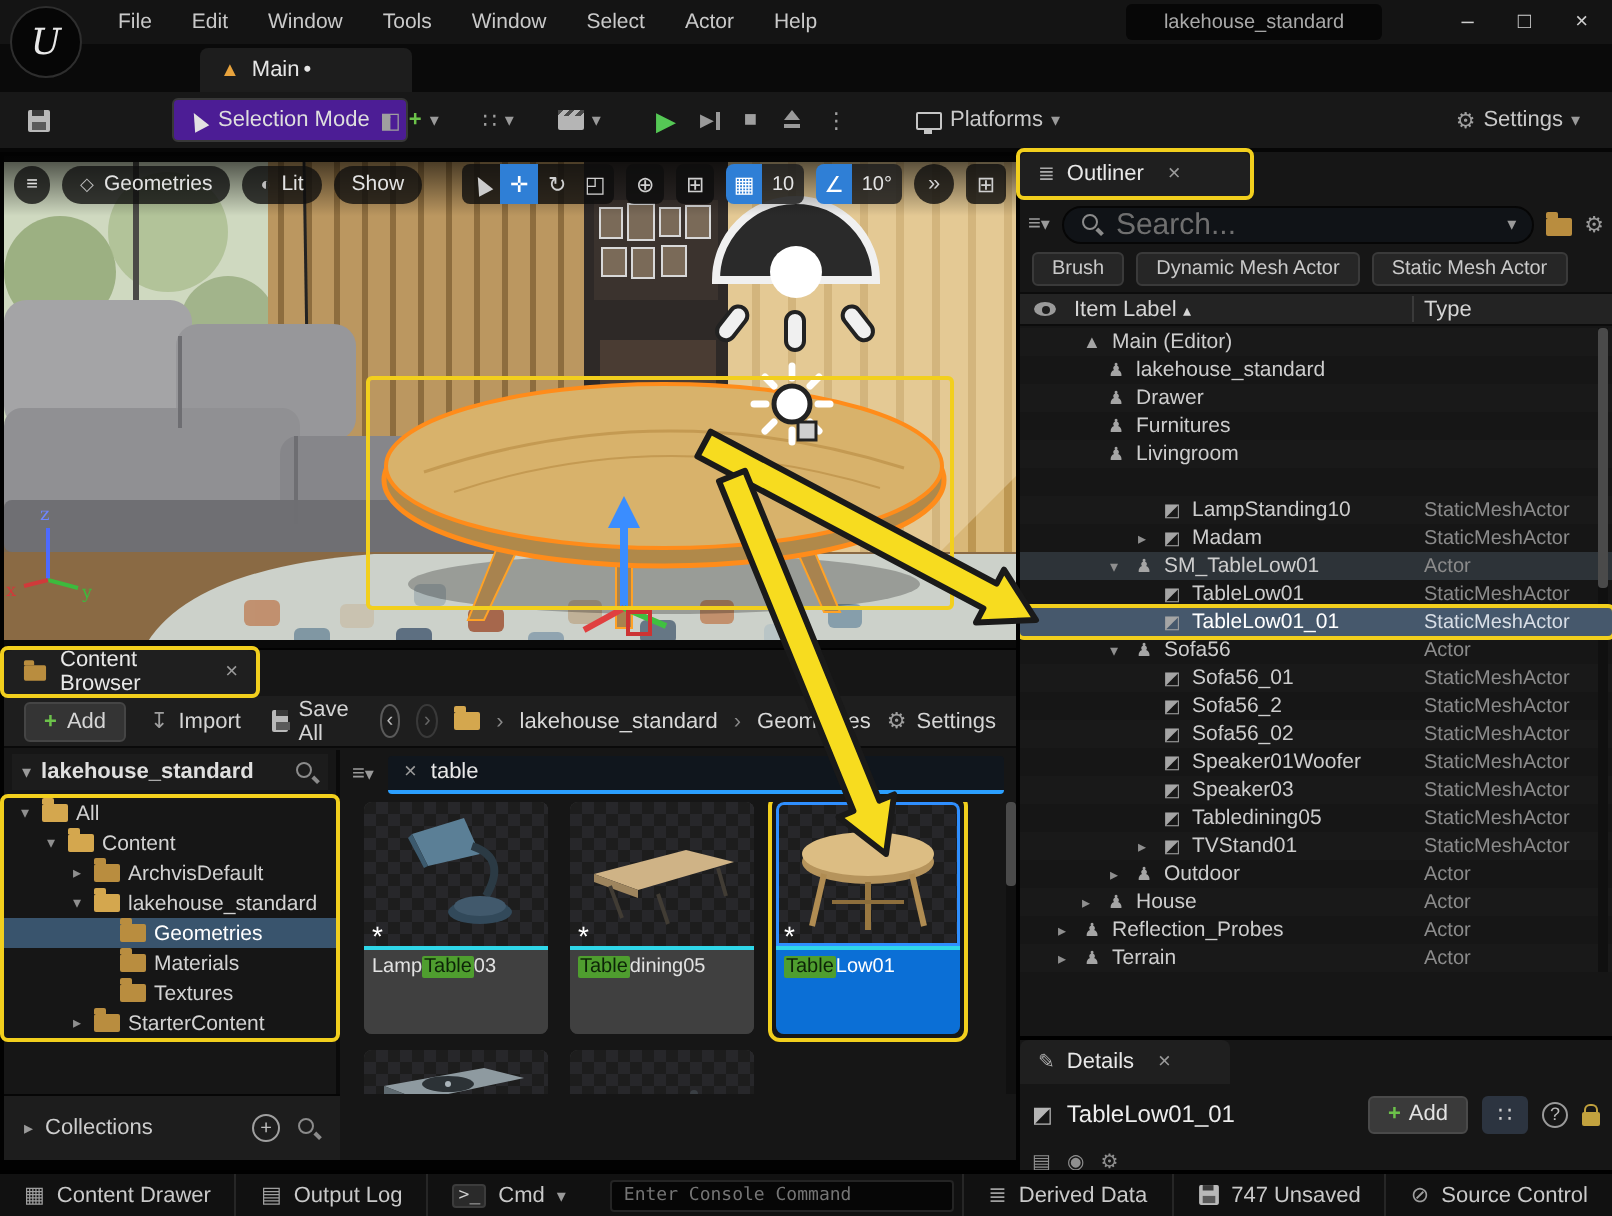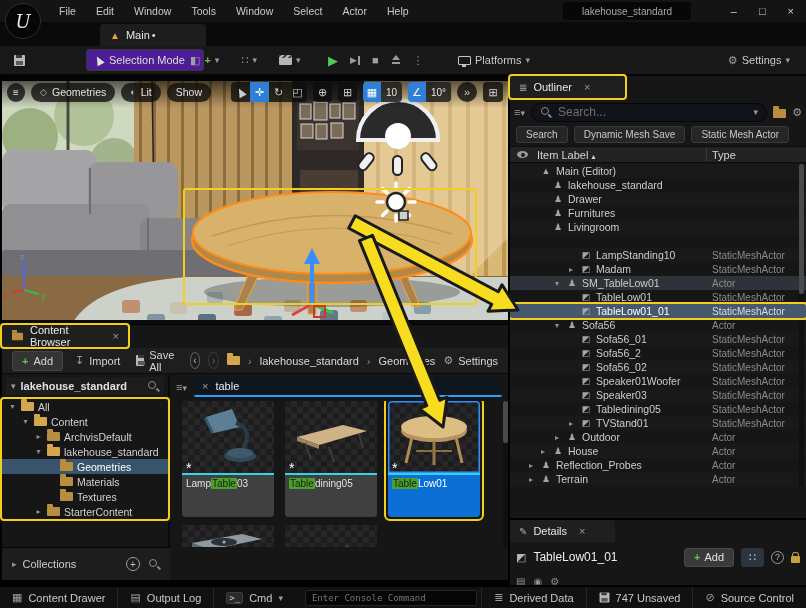--- a/index.html
+++ b/index.html
@@ -75,21 +75,21 @@
   .vright{margin-left:auto;display:inline-flex;gap:6px}
   .vp-anno{position:absolute;left:181px;top:110px;width:294px;height:117px;border:2px solid #f2cf1d;border-radius:3px;z-index:4}
 
   
   .rightcol{position:absolute;left:510px;top:76px;width:296px;height:532px;background:#000}
   .outliner{position:absolute;left:0;top:0;width:296px;height:442px;background:#161616}
   .panel-tab{position:absolute;left:0;top:0;height:22px;background:#1f1f1f;border-radius:4px 4px 0 0;display:flex;align-items:center;gap:6px;padding:0 9px;color:#e8e8e8}
   .panel-tab .x{color:#9a9a9a;margin-left:6px}
   .o-search-row{position:absolute;left:4px;top:26px;right:4px;height:20px;display:flex;align-items:center;gap:6px}
   .pill{display:flex;align-items:center;gap:6px;background:#101317;border:1px solid #060606;border-radius:10px;height:19px;padding:0 8px;color:#6f6f6f;flex:1}
-  .pill .ph{flex:1;color:#6f6f6f;font-size:12px}
+  .pill .ph{flex:1;color:#6f6f6f;font-size:15px}
   .chips{position:absolute;left:6px;top:50px;display:flex;gap:6px}
   .chip{height:17px;display:flex;align-items:center;padding:0 9px;background:#262626;border:1px solid #3a3a3a;border-radius:3px;color:#c9c9c9;font-size:10px}
   .o-head{position:absolute;left:0;top:70px;width:296px;height:17px;background:#232323;border-top:1px solid #0c0c0c;border-bottom:1px solid #0c0c0c;display:flex;align-items:center;padding-left:7px;gap:9px;color:#d5d5d5}
   .o-head .typecol{position:absolute;left:202px;color:#d5d5d5}
   .o-head .vline{position:absolute;left:196px;top:1px;bottom:1px;width:1px;background:#3a3a3a}
   #outliner-rows{position:absolute;left:0;top:88px;width:296px;height:322px;overflow:hidden}
   .o-row{position:relative;height:14px;display:flex;align-items:center;gap:4px;color:#cdcdcd;font-size:10.5px}
   .o-row:nth-child(odd){background:#191919}
   .o-row.hov{background:#2d3338}
   .o-row.sel{background:#46586c;color:#fff}
@@ -411,22 +411,22 @@
         <span style="color:#9a9a9a">≡<span class="chev">▾</span></span>
         <div class="pill">
           <span class="icon-search"></span>
           <span class="ph">Search...</span>
           <span class="chev">▾</span>
         </div>
         <span class="folder" style="margin-top:2px"></span>
         <span style="color:#9a9a9a">⚙</span>
       </div>
       <div class="chips">
-        <span class="chip">Search</span>
-        <span class="chip">Dynamic Mesh Save</span>
+        <span class="chip">Brush</span>
+        <span class="chip">Dynamic Mesh Actor</span>
         <span class="chip">Static Mesh Actor</span>
       </div>
       <div class="o-head">
         <span class="icon-eye"></span>
         <span><span>Item Label</span> <span style="font-size:8px">▴</span></span>
         <span class="vline"></span>
         <span class="typecol">Type</span>
       </div>
       <div id="outliner-rows">
           <div class="o-row" style="padding-left: 16px;">

